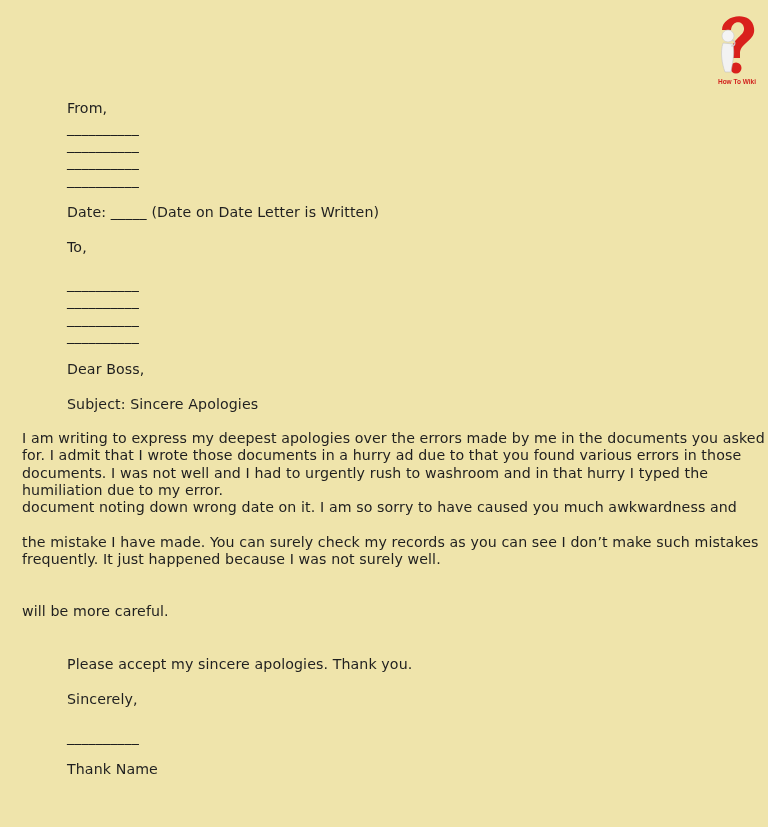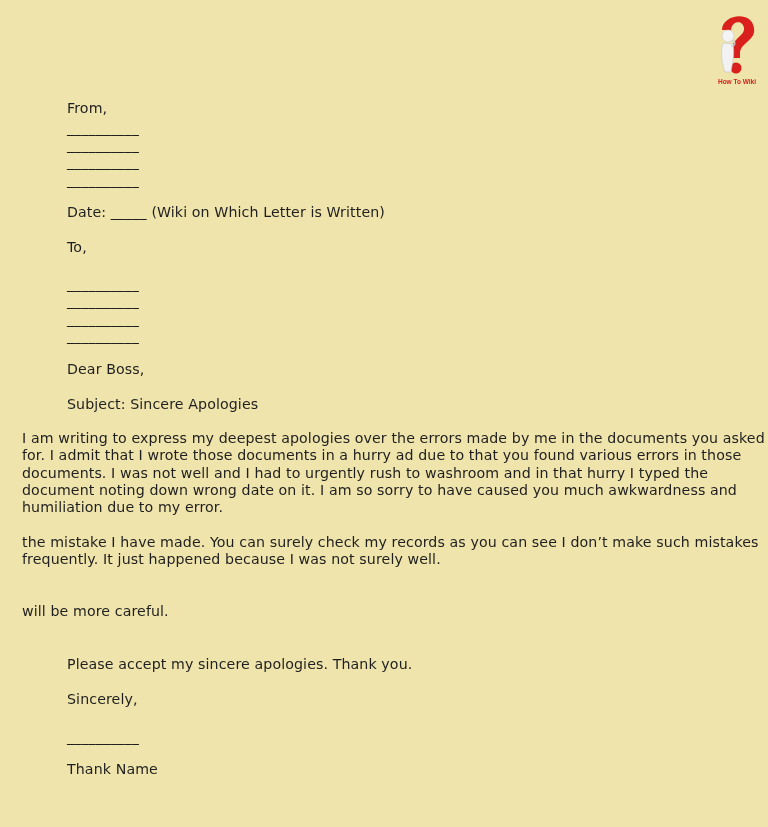--- a/index.html
+++ b/index.html
@@ -74,37 +74,37 @@
   <div class="logo-text">How To Wiki</div>
 </div>
 
 <div class="letter">
   <div class="line" style="top:100px">From,</div>
   <div class="line" style="top:120px">__________</div>
   <div class="line" style="top:137px">__________</div>
   <div class="line" style="top:154px">__________</div>
   <div class="line" style="top:172px">__________</div>
 
-  <div class="line" style="top:204px">Date: _____ (Wiki on Which Letter is Written)</div>
+  <div class="line" style="top:204px">Date: _____ (Date on Date Letter is Written)</div>
 
   <div class="line" style="top:239px">To,</div>
   <div class="line" style="top:276px">__________</div>
   <div class="line" style="top:293px">__________</div>
   <div class="line" style="top:311px">__________</div>
   <div class="line" style="top:328px">__________</div>
 
   <div class="line" style="top:361px">Dear Boss,</div>
   <div class="line" style="top:396px">Subject: Sincere Apologies</div>
 
   <div class="para" style="top:430px">
     <span class="l">I am writing to express my deepest apologies over the errors made by me in the documents you asked</span>
     <span class="l">for. I admit that I wrote those documents in a hurry ad due to that you found various errors in those</span>
     <span class="l">documents. I was not well and I had to urgently rush to washroom and in that hurry I typed the</span>
+    <span class="l">humiliation due to my error.</span>
     <span class="l">document noting down wrong date on it. I am so sorry to have caused you much awkwardness and</span>
-    <span class="l">humiliation due to my error.</span>
   </div>
 
   <div class="para" style="top:534px">
     <span class="l">the mistake I have made. You can surely check my records as you can see I don’t make such mistakes</span>
     <span class="l">frequently. It just happened because I was not surely well.</span>
   </div>
 
   <div class="para" style="top:603px">
     <span class="l">will be more careful.</span>
   </div>

